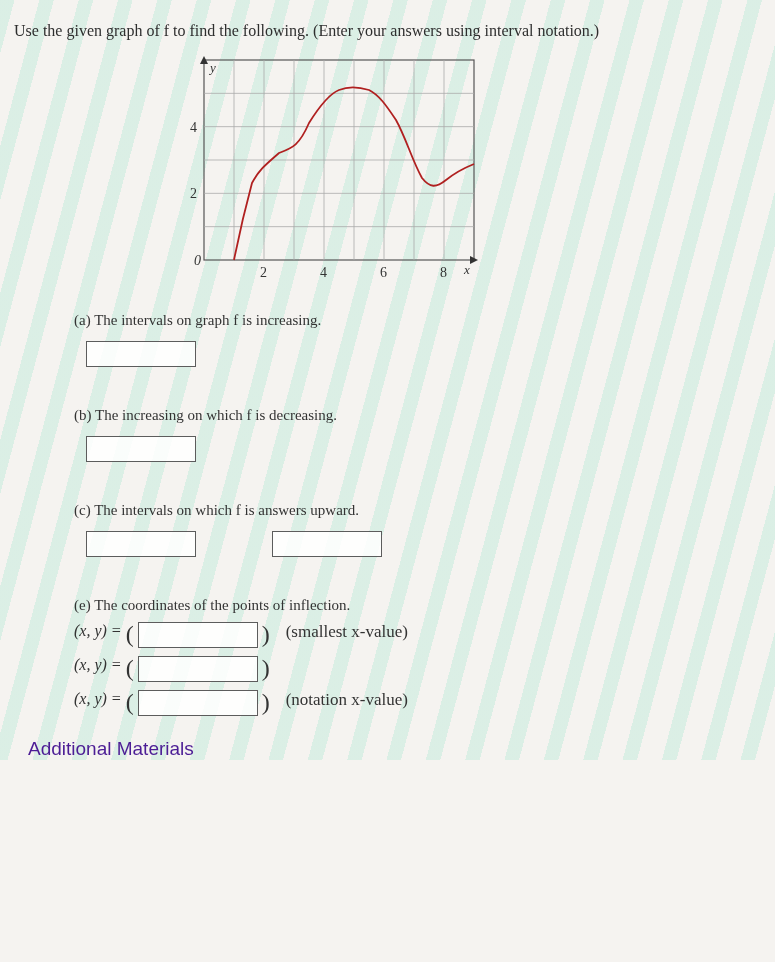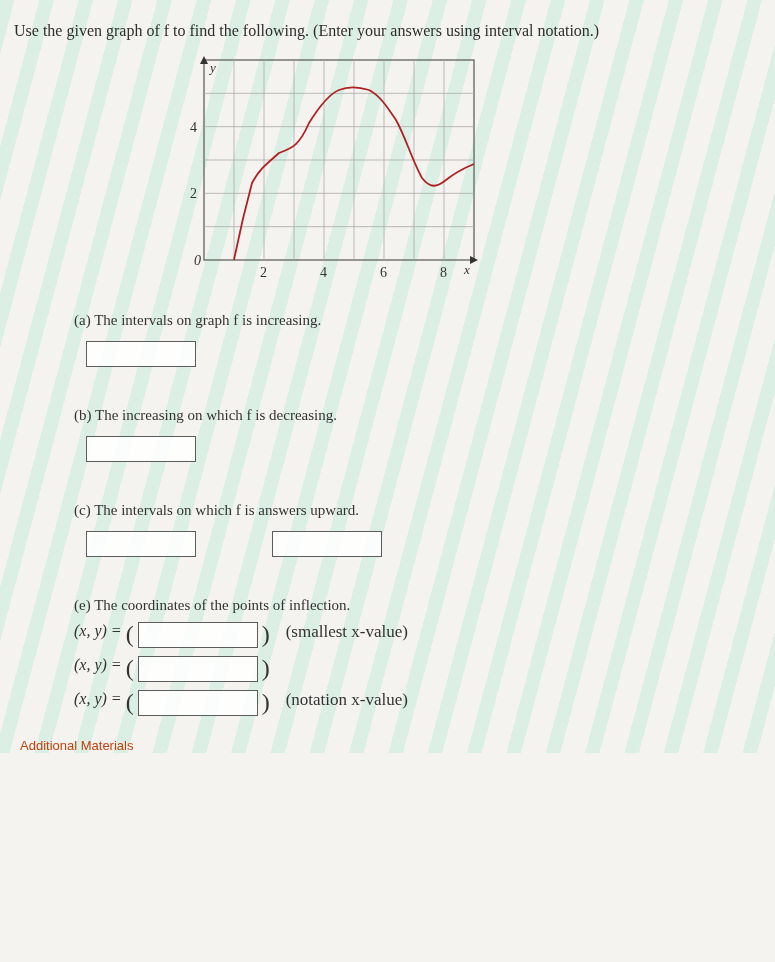--- a/index.html
+++ b/index.html
@@ -68,23 +68,23 @@
     height: 26px;
     border: 1px solid #5c5c5c;
     background: rgba(255,255,255,0.85);
     vertical-align: middle;
   }
   .hint {
     font-size: 17px;
     margin-left: 12px;
   }
   .additional {
-    margin: 22px 0 0 0;
-    font-size: 13px;
-    color: #c2410c;
+    margin: 22px 0 0 8px;
+    font-size: 19px;
+    color: #4c1d95;
     border-top: 0;
     padding-left: 6px;
     font-family: Arial, sans-serif;
   }
 </style>
 </head>
 <body>
 
 <div class="scan-overlay"></div>
 

